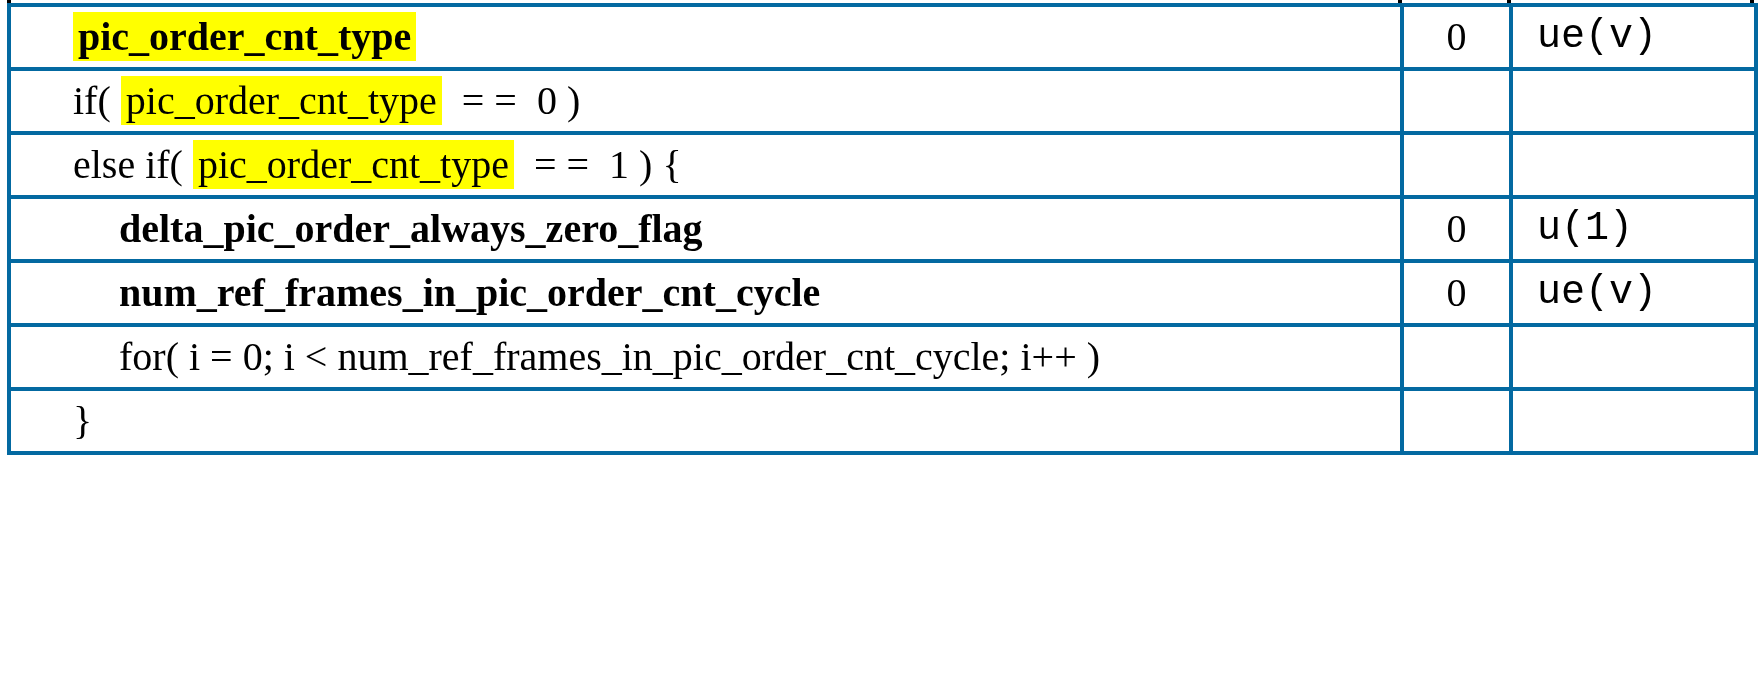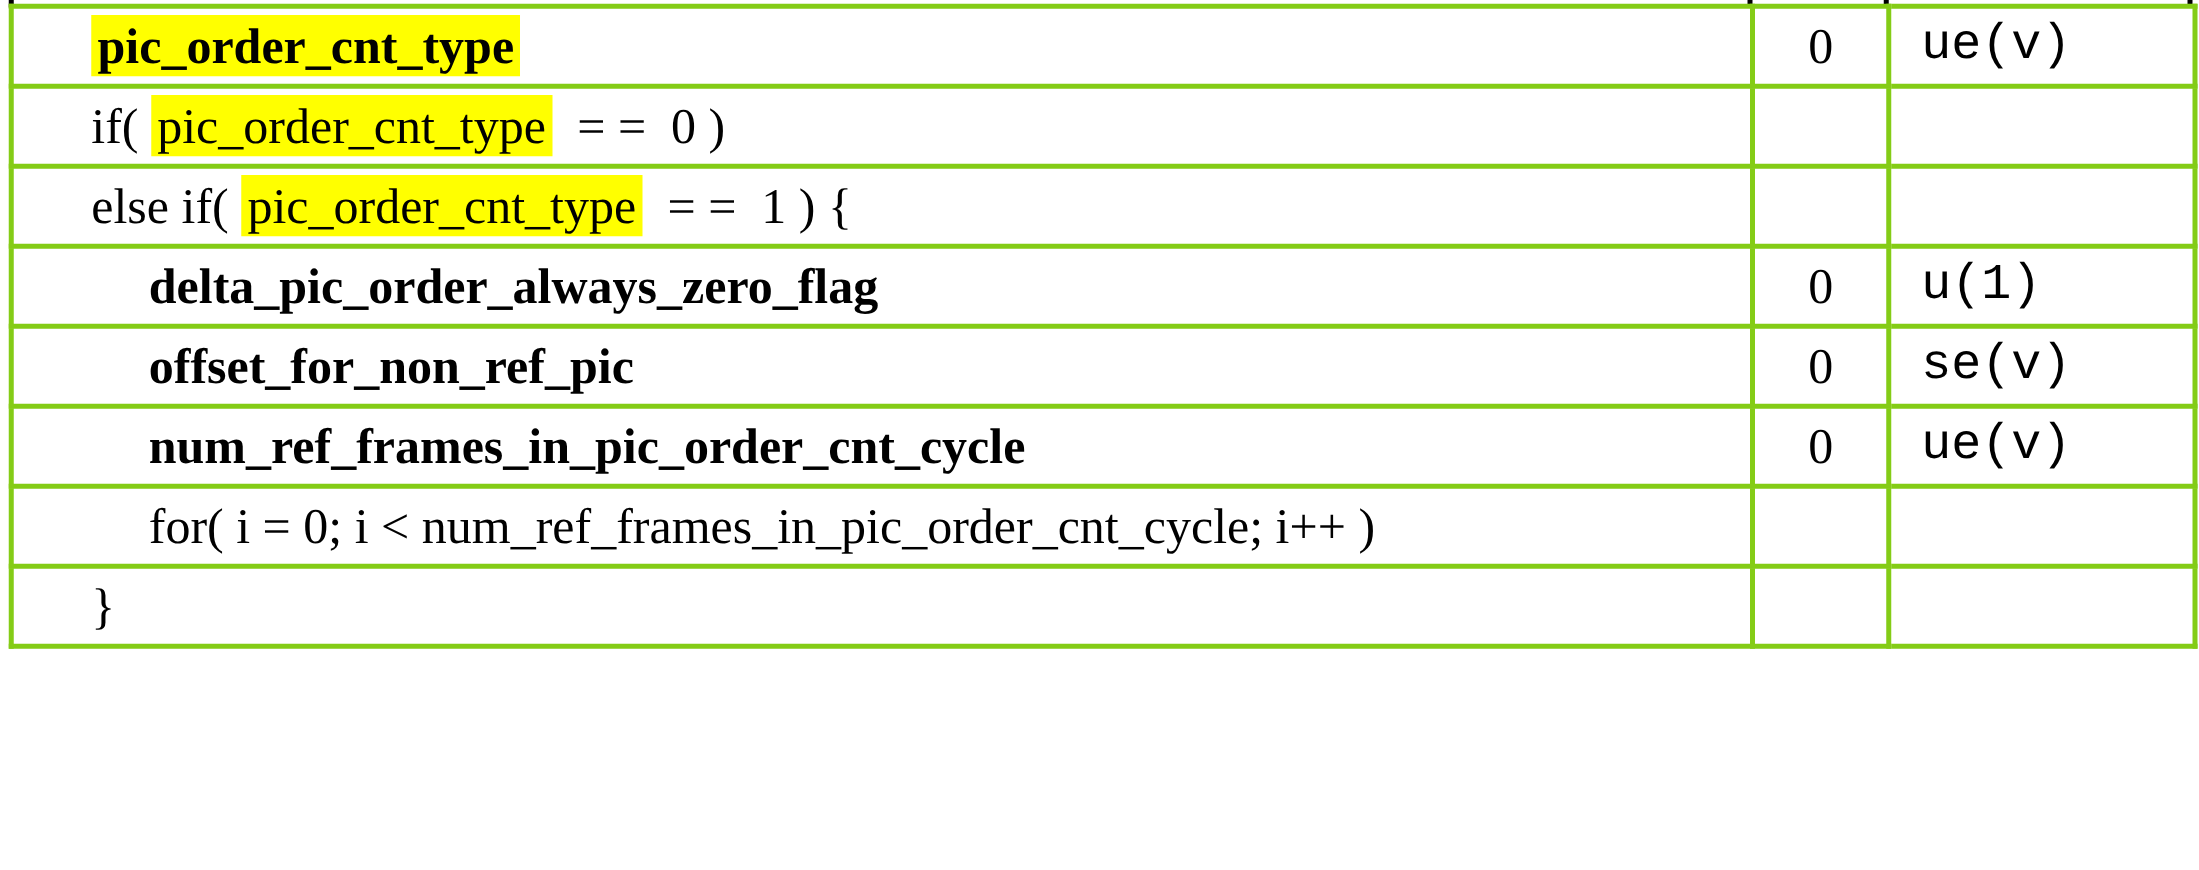--- a/index.html
+++ b/index.html
@@ -33,21 +33,21 @@
     top: 3px;
     width: 1747px;
     border-collapse: collapse;
     table-layout: fixed;
   }
   col.c-syntax     { width: 1393px; }
   col.c-category   { width: 109px; }
   col.c-descriptor { width: 245px; }
 
   td {
-    border: 4px solid #84cc16;
+    border: 4px solid #0369a1;
     height: 58px;
     vertical-align: middle;
     overflow: hidden;
     font-size: 40px;
     line-height: 1.08;
   }
   td.syntax { white-space: pre; }
   td.syntax.indent-1 { padding-left: 62px;  }
   td.syntax.indent-2 { padding-left: 108px; }
   td.syntax.indent-3 { padding-left: 144px; }
@@ -90,25 +90,20 @@
         <td class="syntax indent-1"><span>else if( </span><span class="hl">pic_order_cnt_type</span><span>  = =  1 ) {</span></td>
         <td class="category"></td>
         <td class="descriptor"></td>
       </tr>
         <tr>
         <td class="syntax indent-2"><span class="b">delta_pic_order_always_zero_flag</span></td>
         <td class="category">0</td>
         <td class="descriptor">u(1)</td>
       </tr>
         <tr>
-        <td class="syntax indent-2"><span class="b">offset_for_non_ref_pic</span></td>
-        <td class="category">0</td>
-        <td class="descriptor">se(v)</td>
-      </tr>
-        <tr>
         <td class="syntax indent-2"><span class="b">num_ref_frames_in_pic_order_cnt_cycle</span></td>
         <td class="category">0</td>
         <td class="descriptor">ue(v)</td>
       </tr>
         <tr>
         <td class="syntax indent-2"><span>for( i = 0; i &lt; num_ref_frames_in_pic_order_cnt_cycle; i++ )</span></td>
         <td class="category"></td>
         <td class="descriptor"></td>
       </tr>
         <tr>

